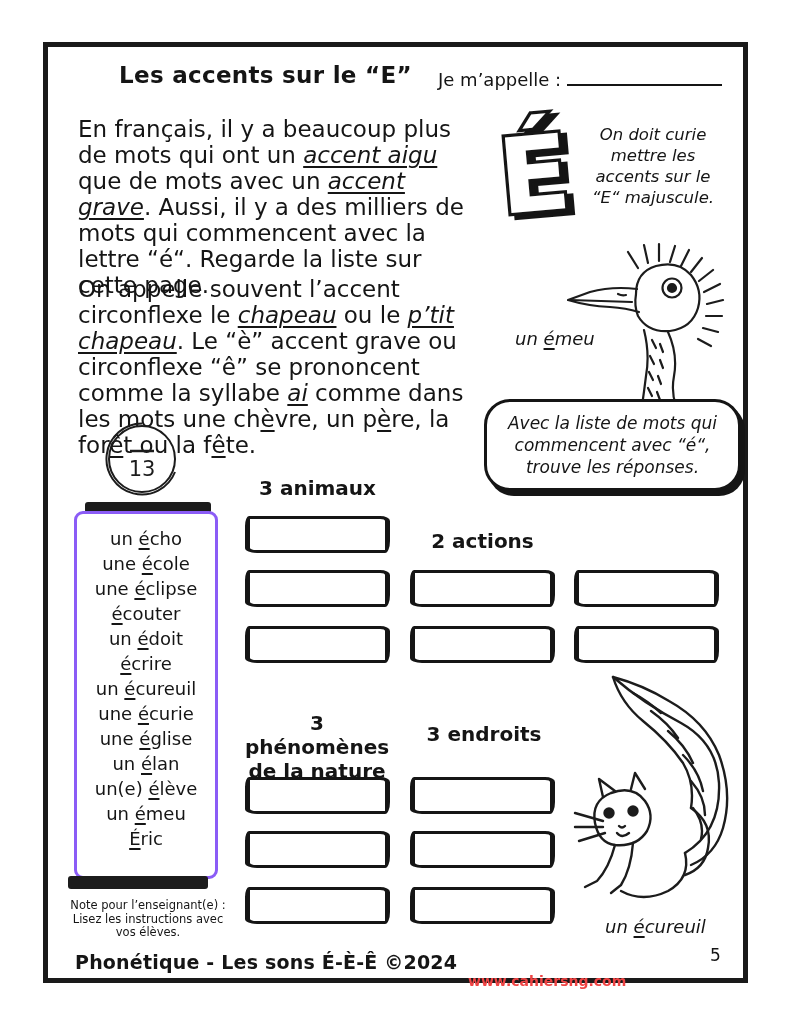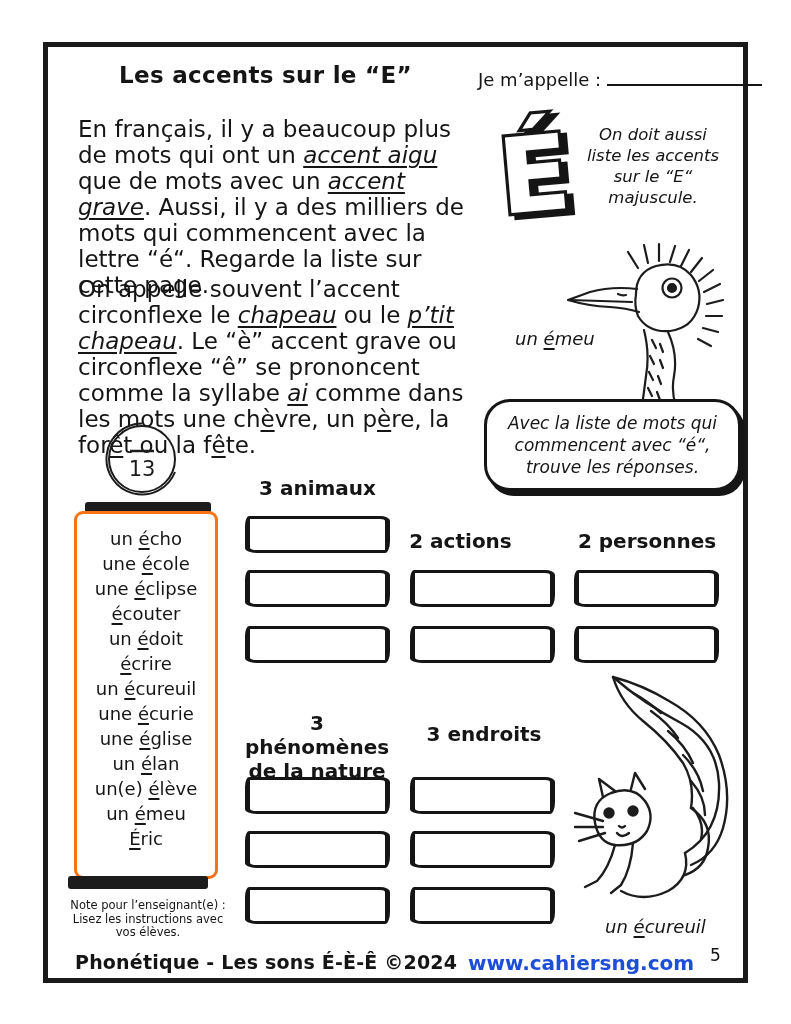--- a/index.html
+++ b/index.html
@@ -9,21 +9,21 @@
   }
   .frame{
     position:absolute;left:43px;top:42px;width:705px;height:941px;
     border:5px solid #1a1a1a;box-sizing:border-box;background:#fff;
   }
   .abs{position:absolute;}
   .title{
     left:118px;top:62px;width:295px;text-align:center;
     font-size:23px;font-weight:bold;letter-spacing:.3px;
   }
-  .name-line{left:438px;top:66px;font-size:18px;white-space:nowrap;margin-left:40px;}
+  .name-line{left:438px;top:66px;font-size:18px;white-space:nowrap;}
   .name-blank{display:inline-block;width:155px;height:18px;border-bottom:2px solid #151515;margin-left:6px;}
   .para{font-size:23px;line-height:26px;}
   .para1{left:78px;top:116px;width:402px;}
   .para2{left:78px;top:276px;width:412px;}
   .u{text-decoration:underline;text-decoration-thickness:2px;text-underline-offset:3px;}
   .i{font-style:italic;}
   .big-e{left:492px;top:98px;width:100px;height:135px;transform:rotate(-5deg);}
   .maj-note{
     left:582px;top:124px;width:142px;text-align:center;
     font-style:italic;font-size:16.5px;line-height:21px;
@@ -33,49 +33,49 @@
   .bubble{
     left:484px;top:399px;width:257px;height:92px;box-sizing:border-box;
     border:3px solid #151515;border-radius:26px;background:#fff;
     box-shadow:4px 5px 0 #151515;
     display:flex;align-items:center;justify-content:center;text-align:center;
     font-style:italic;font-size:17px;line-height:22px;padding:6px 14px;
   }
   .score{left:105px;top:422px;width:74px;height:74px;}
   .wordbox{
     left:74px;top:511px;width:144px;height:368px;box-sizing:border-box;
-    border:3px solid #f97316;border-radius:9px;background:#fff;
+    border:3px solid #8b5cf6;border-radius:9px;background:#fff;
   }
   .wordbox ul{
     list-style:none;margin:0;padding:12px 0 0 0;text-align:center;
     font-size:18px;line-height:25px;
   }
   .bar-top{left:85px;top:502px;width:126px;height:11px;background:#1c1c1c;border-radius:3px;}
   .bar-bottom{left:68px;top:876px;width:140px;height:13px;background:#1c1c1c;border-radius:3px;}
   .cat{
     font-size:20px;font-weight:bold;text-align:center;line-height:24px;
   }
   .cat-animaux{left:245px;top:476px;width:145px;}
-  .cat-actions{left:388px;top:529px;width:145px;}
+  .cat-actions{left:410px;top:529px;width:145px;}
   .cat-personnes{left:572px;top:529px;width:150px;}
   .cat-phenomenes{left:241px;top:711px;width:152px;}
   .cat-endroits{left:410px;top:722px;width:148px;}
   .answer-box{
     position:absolute;width:145px;height:37px;box-sizing:border-box;background:#fff;
     border:3px solid #151515;border-left-width:5px;border-right-width:5px;
     border-radius:4px 10px 5px 12px / 10px 5px 12px 5px;
   }
   .squirrel{left:573px;top:663px;width:175px;height:250px;}
   .squirrel-label{left:605px;top:916px;font-size:18px;font-style:italic;}
   .teacher-note{
     left:70px;top:899px;width:156px;text-align:center;
     font-size:11.5px;line-height:13.5px;
   }
   .footer-left{left:75px;top:951px;font-size:19px;font-weight:bold;letter-spacing:.2px;}
-  .footer-link{left:468px;top:951px;font-size:20px;font-weight:bold;color:#1d4ed8;}
+  .footer-link{left:468px;top:973px;font-size:14px;font-weight:bold;color:#ef4444;}
   .page-num{left:710px;top:945px;font-size:17px;}
   svg text{font-family:"DejaVu Sans",sans-serif;}
 </style>
 </head>
 <body>
 
 <div class="page">
 
   <div class="frame abs"></div>
 
@@ -85,21 +85,21 @@
   </div>
 
   <div class="para para1 abs"><span>En français, il y a beaucoup plus de mots qui ont un </span><span class="u i">accent aigu</span><span> que de mots avec un </span><span class="u i">accent grave</span><span>. Aussi, il y a des milliers de mots qui commencent avec la lettre “é“. Regarde la liste sur cette page.</span></div>
   <div class="para para2 abs"><span>On appelle souvent l’accent circonflexe le </span><span class="u i">chapeau</span><span> ou le </span><span class="u i">p’tit chapeau</span><span>. Le “è” accent grave ou circonflexe “ê” se prononcent comme la syllabe </span><span class="u i">ai</span><span> comme dans les mots une ch</span><span class="u">è</span><span>vre, un p</span><span class="u">è</span><span>re, la for</span><span class="u">ê</span><span>t ou la f</span><span class="u">ê</span><span>te.</span></div>
 
   <svg class="big-e abs" viewBox="0 0 100 135">
     <text x="12" y="116" font-size="104" font-weight="bold" fill="#151515" stroke="#151515" stroke-width="7" paint-order="stroke">É</text>
     <text x="6" y="112" font-size="104" font-weight="bold" fill="#ffffff" stroke="#151515" stroke-width="6.5" paint-order="stroke">É</text>
   </svg>
 
-  <div class="maj-note abs">On doit aussi liste les accents sur le “E“ majuscule.</div>
+  <div class="maj-note abs">On doit curie mettre les accents sur le “E“ majuscule.</div>
 
   <svg class="emu abs" viewBox="0 0 195 165">
     <g fill="none" stroke="#1c1c1c" stroke-width="2.2" stroke-linecap="round" stroke-linejoin="round">
       <path d="M86,26 L76,10 M96,21 L92,3 M107,19 L107,2 M118,20 L123,4 M129,24 L137,8 M139,30 L150,16 M147,39 L161,28 M152,50 L168,42 M155,62 L171,58 M154,74 L170,74 M151,86 L166,90 M146,97 L159,104"></path>
       <path d="M84,52 Q84,30 104,24 Q126,18 139,33 Q151,48 146,66 Q140,86 118,89 Q96,91 86,74 Q82,64 84,52 Z"></path>
       <circle cx="120" cy="46" r="9.5"></circle>
       <circle cx="120" cy="46" r="4" fill="#1c1c1c"></circle>
       <path d="M85,47 Q60,44 38,50 L16,58 Q36,64 58,65 Q74,66 87,70"></path>
       <path d="M18,58 Q45,59 80,60"></path>
       <path d="M66,52 Q70,54 74,53"></path>
@@ -144,21 +144,20 @@
 
   <div class="cat cat-animaux abs">3 animaux</div>
   <div class="answer-box" style="left:245px;top:516px;"></div>
   <div class="answer-box" style="left:245px;top:570px;"></div>
   <div class="answer-box" style="left:245px;top:626px;"></div>
 
   <div class="cat cat-actions abs">2 actions</div>
   <div class="answer-box" style="left:410px;top:570px;"></div>
   <div class="answer-box" style="left:410px;top:626px;"></div>
 
-  <div class="cat cat-personnes abs">2 personnes</div>
   <div class="answer-box" style="left:574px;top:570px;"></div>
   <div class="answer-box" style="left:574px;top:626px;"></div>
 
   <div class="cat cat-phenomenes abs">3 phénomènes de la nature</div>
   <div class="answer-box" style="left:245px;top:777px;"></div>
   <div class="answer-box" style="left:245px;top:831px;"></div>
   <div class="answer-box" style="left:245px;top:887px;"></div>
 
   <div class="cat cat-endroits abs">3 endroits</div>
   <div class="answer-box" style="left:410px;top:777px;"></div>

